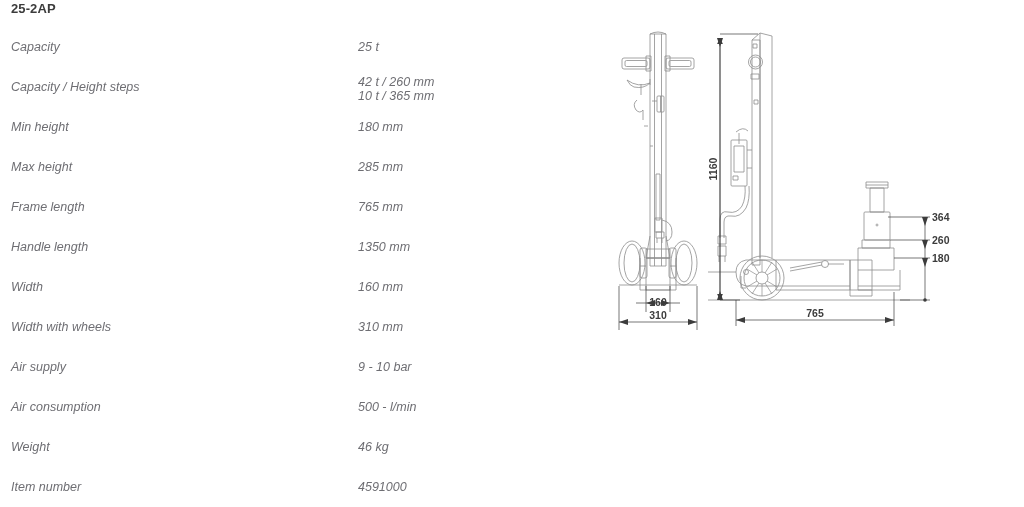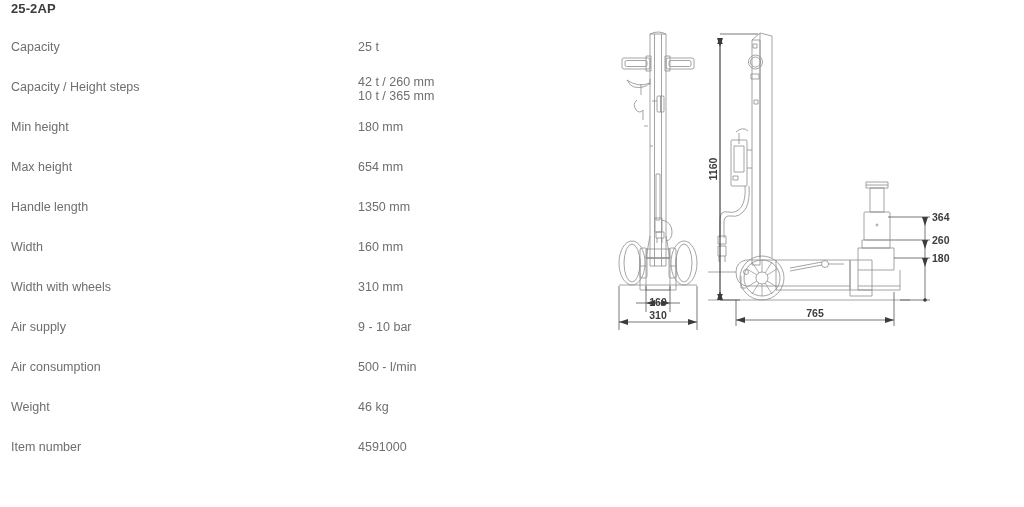--- a/index.html
+++ b/index.html
@@ -48,20 +48,21 @@
   .spec-table {
     position: absolute;
     left: 0;
     top: 34px;
     width: 600px;
   }
 
   .spec-row {
     position: relative;
     height: 40px;
+    font-style: italic;
   }
 
   .spec-label {
     position: absolute;
     left: 11px;
     top: 5px;
     font-size: 12.5px;
     color: #6e6e73;
     line-height: 16px;
     white-space: nowrap;
@@ -119,23 +120,27 @@
 10 t / 365 mm</div>
       </div>
 
       <div class="spec-row">
         <div class="spec-label">Min height</div>
         <div class="spec-value">180 mm</div>
       </div>
 
       <div class="spec-row">
         <div class="spec-label">Max height</div>
-        <div class="spec-value">654 mm</div>
-      </div>
-
+        <div class="spec-value">285 mm</div>
+      </div>
+
+      <div class="spec-row">
+        <div class="spec-label">Frame length</div>
+        <div class="spec-value">765 mm</div>
+      </div>
 
       <div class="spec-row">
         <div class="spec-label">Handle length</div>
         <div class="spec-value">1350 mm</div>
       </div>
 
       <div class="spec-row">
         <div class="spec-label">Width</div>
         <div class="spec-value">160 mm</div>
       </div>

